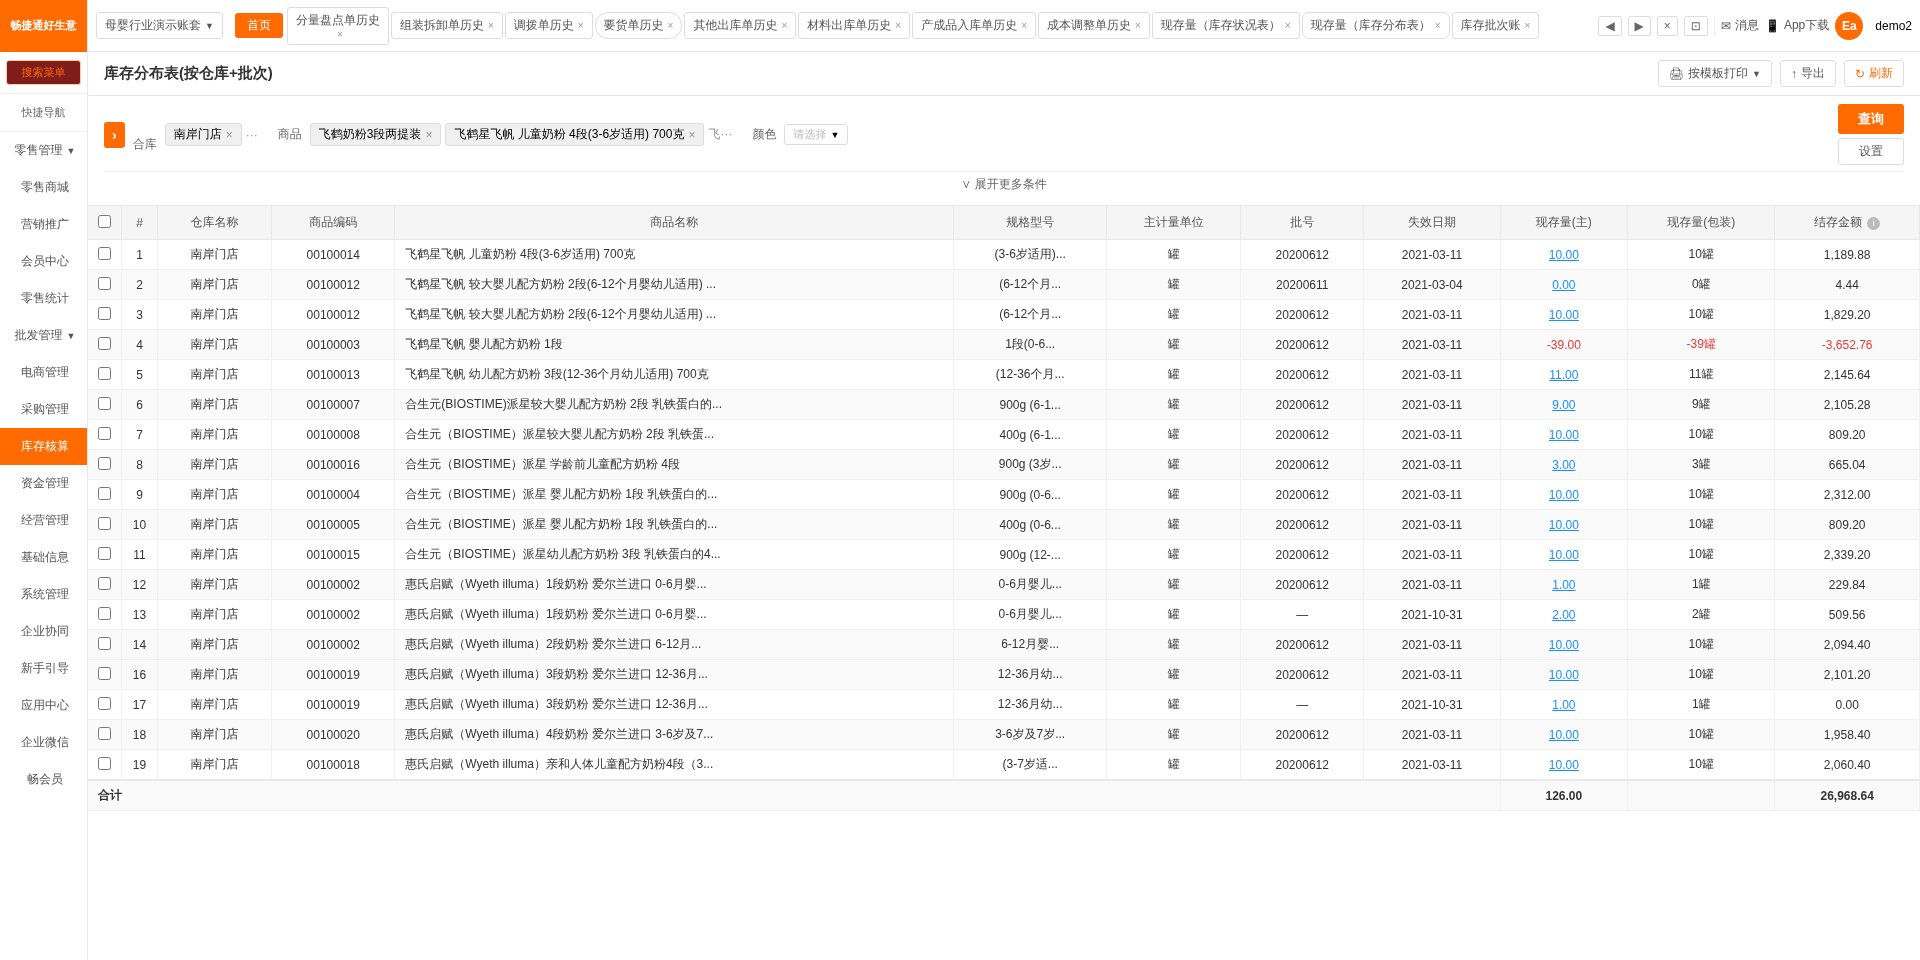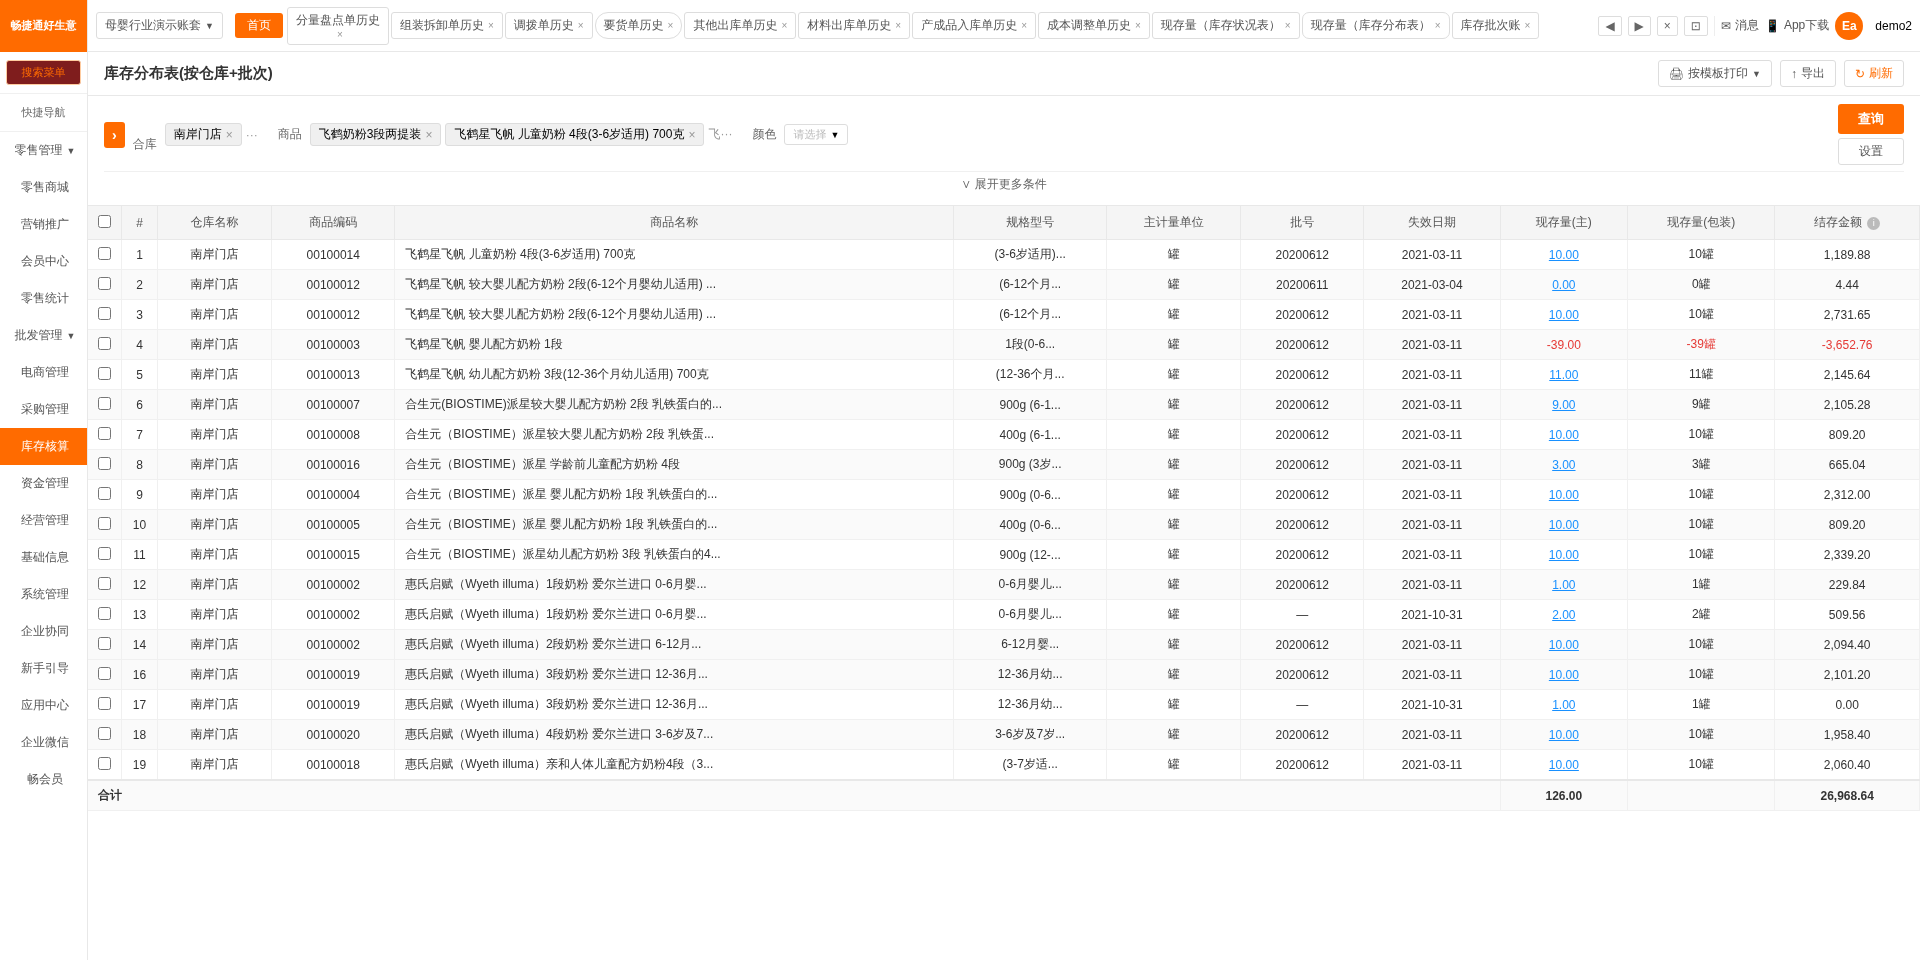--- a/index.html
+++ b/index.html
@@ -272,21 +272,21 @@
             <td>3</td>
             <td>南岸门店</td>
             <td>00100012</td>
             <td style="text-align: left;">飞鹤星飞帆 较大婴儿配方奶粉 2段(6-12个月婴幼儿适用) ...</td>
             <td>(6-12个月...</td>
             <td>罐</td>
             <td>20200612</td>
             <td>2021-03-11</td>
             <td style="color: rgb(24, 144, 255); text-decoration: underline; cursor: pointer;">10.00</td>
             <td>10罐</td>
-            <td>2,731.65</td>
+            <td>1,829.20</td>
           </tr>
           <tr style="background: rgb(250, 250, 250);">
             <td><input type="checkbox" style=""></td>
             <td>4</td>
             <td>南岸门店</td>
             <td>00100003</td>
             <td style="text-align: left;">飞鹤星飞帆 婴儿配方奶粉 1段</td>
             <td>1段(0-6...</td>
             <td>罐</td>
             <td>20200612</td>

